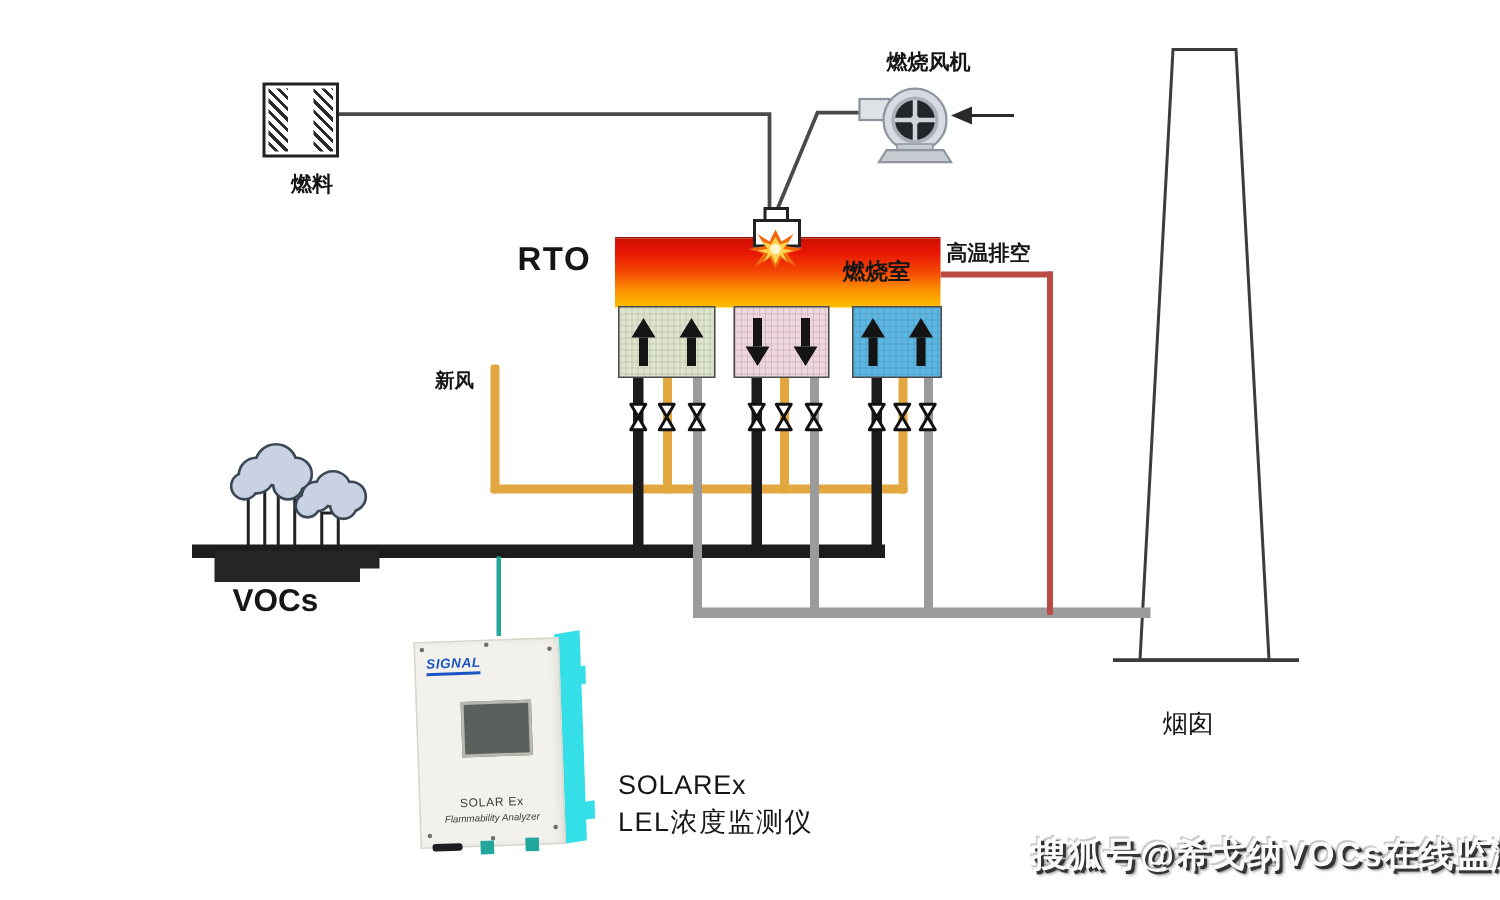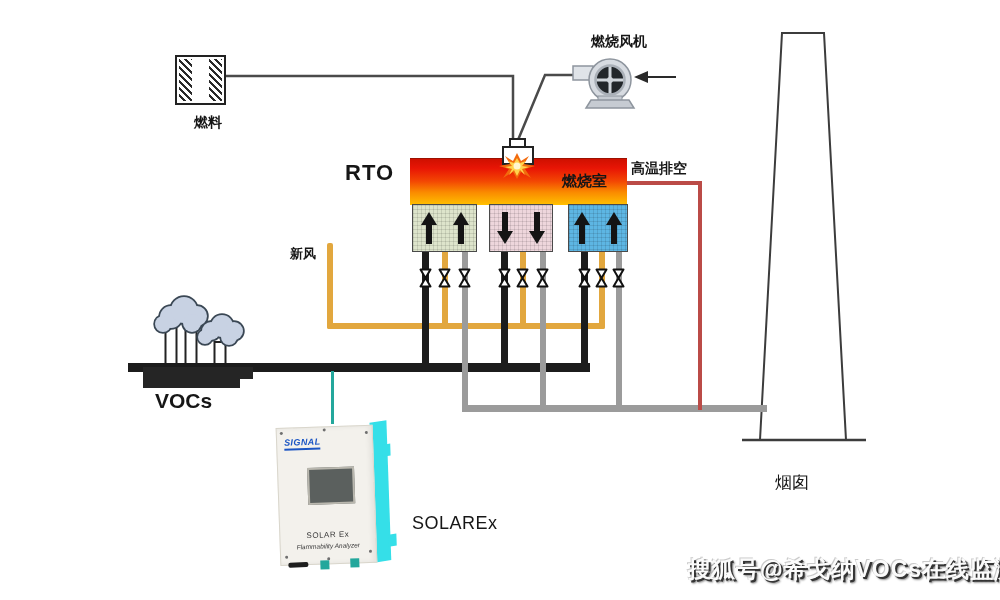--- a/index.html
+++ b/index.html
@@ -284,15 +284,16 @@
   </div>
 
   <span class="label" id="fuel-label">燃料</span>
   <span class="label" id="fan-label">燃烧风机</span>
   <span class="label" id="rto-label">RTO</span>
   <span class="label" id="exhaust-label">高温排空</span>
   <span class="label" id="freshair-label">新风</span>
   <span class="label" id="vocs-label">VOCs</span>
   <span class="label" id="chimney-label">烟囱</span>
   <span class="label" id="caption-model">SOLAREx</span>
+  <span class="label" id="caption-desc">LEL浓度监测仪</span>
   <span class="label" id="watermark">搜狐号@希戈纳VOCs在线监测</span>
 
 </div>
 
 </body></html>

